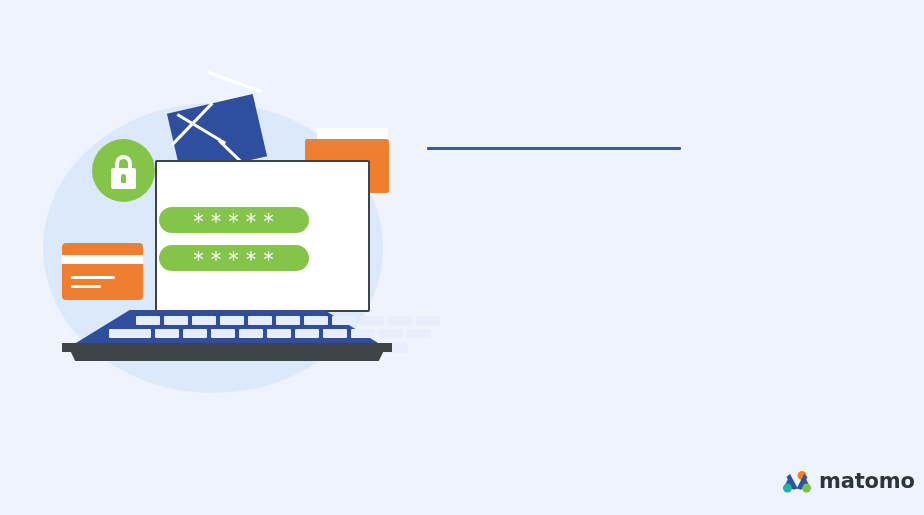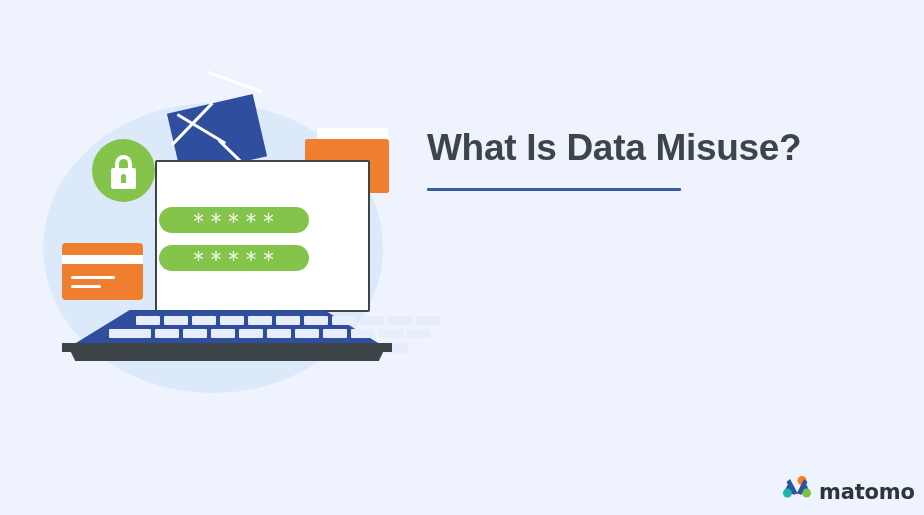--- a/index.html
+++ b/index.html
@@ -321,21 +321,21 @@
   }
 
   
   #matomo-logo {
     position: absolute;
     left: 782px;
     top: 470px;
     width: 120px;
     height: 32px;
     display: flex;
-    align-items: flex-end;
+    align-items: flex-start;
     gap: 7px;
   }
   #matomo-wordmark {
     font-family: "DejaVu Sans", sans-serif;
     font-size: 21px;
     font-weight: 600;
     color: #2c3539;
     letter-spacing: -0.2px;
     line-height: 1;
     transform: translateY(1px);
@@ -423,21 +423,20 @@
       <div class="kb-key" style="left:280px;top:33px;width:24px;height:10px;"></div>
       <div class="kb-key" style="left:308px;top:33px;width:38px;height:10px;"></div>
 
       <div class="lip-top"></div>
       <div class="lip"></div>
     </div>
 
   </div>
 
   <div id="text-panel">
-    <h1 id="page-title">What Is Data Misuse?</h1>
     <div id="title-divider"></div>
   </div>
 
   <div id="matomo-logo">
     <span>
       <svg width="30" height="23" viewBox="0 0 60 46" xmlns="http://www.w3.org/2000/svg">
         <path d="M2 38 L16 10 L30 38 Z" fill="#2c54a0"></path>
         <path d="M30 38 L44 10 L58 38 Z" fill="#2c54a0"></path>
         <circle cx="11" cy="36" r="9" fill="#1fb3a6"></circle>
         <circle cx="49" cy="36" r="9" fill="#7bc144"></circle>

